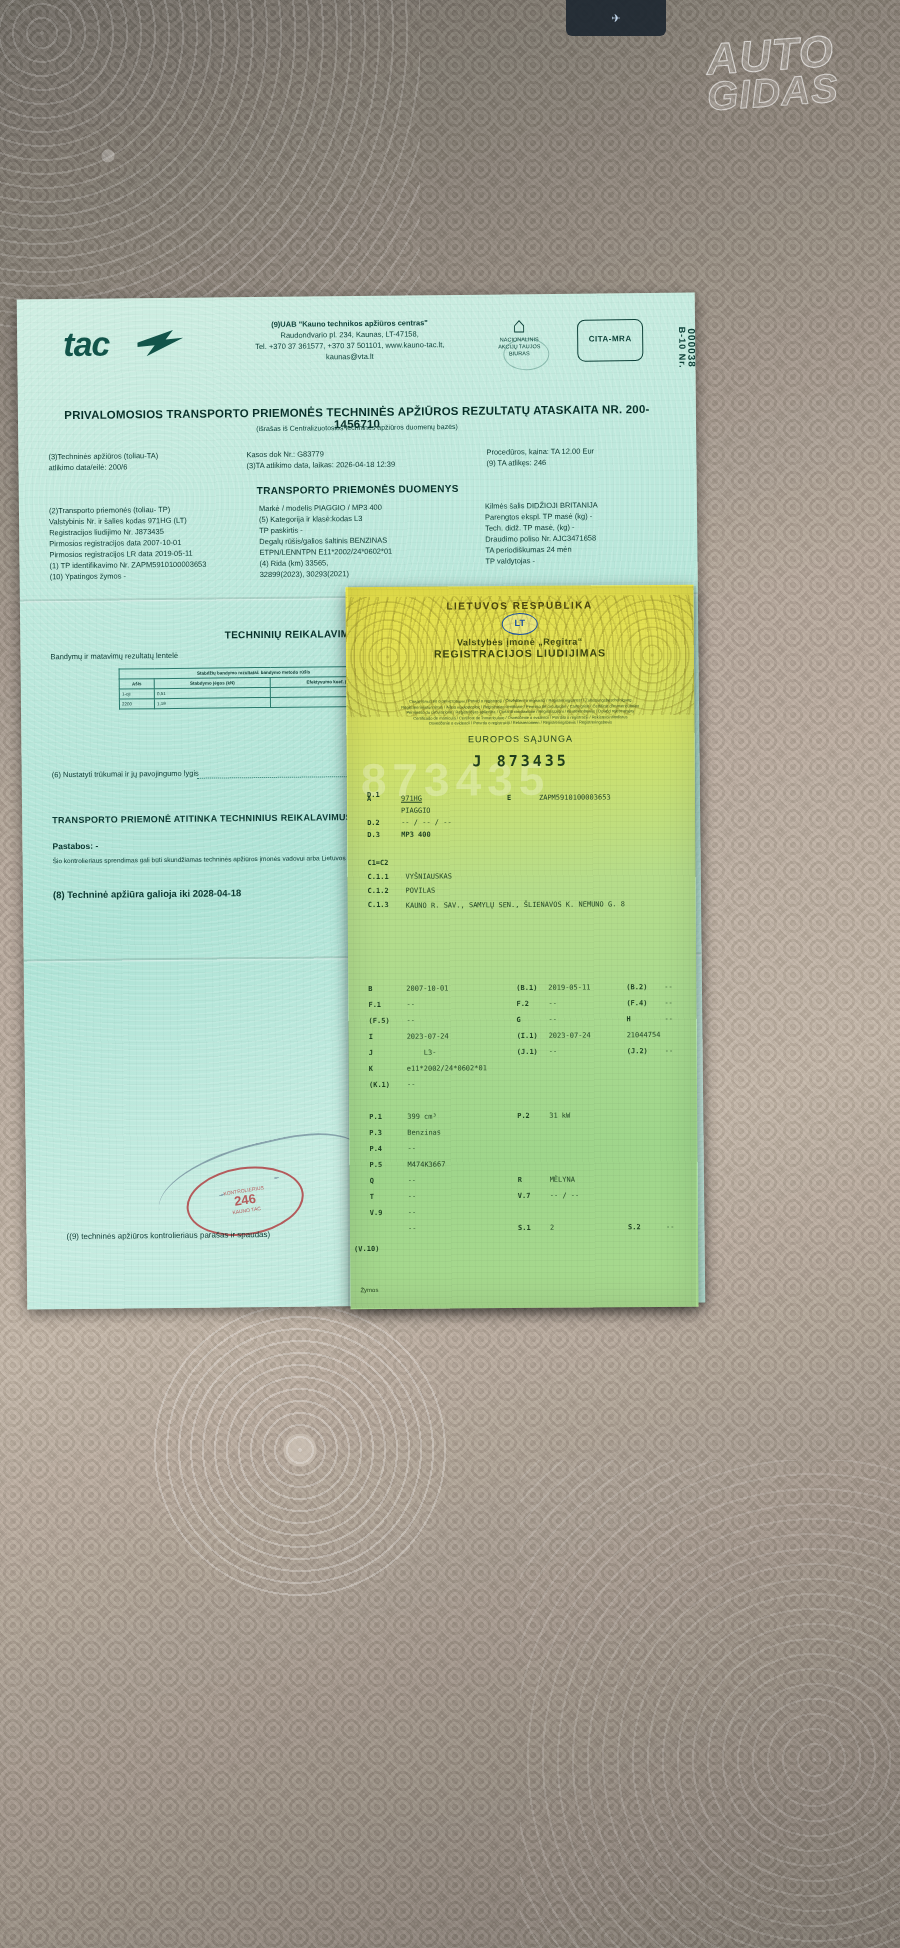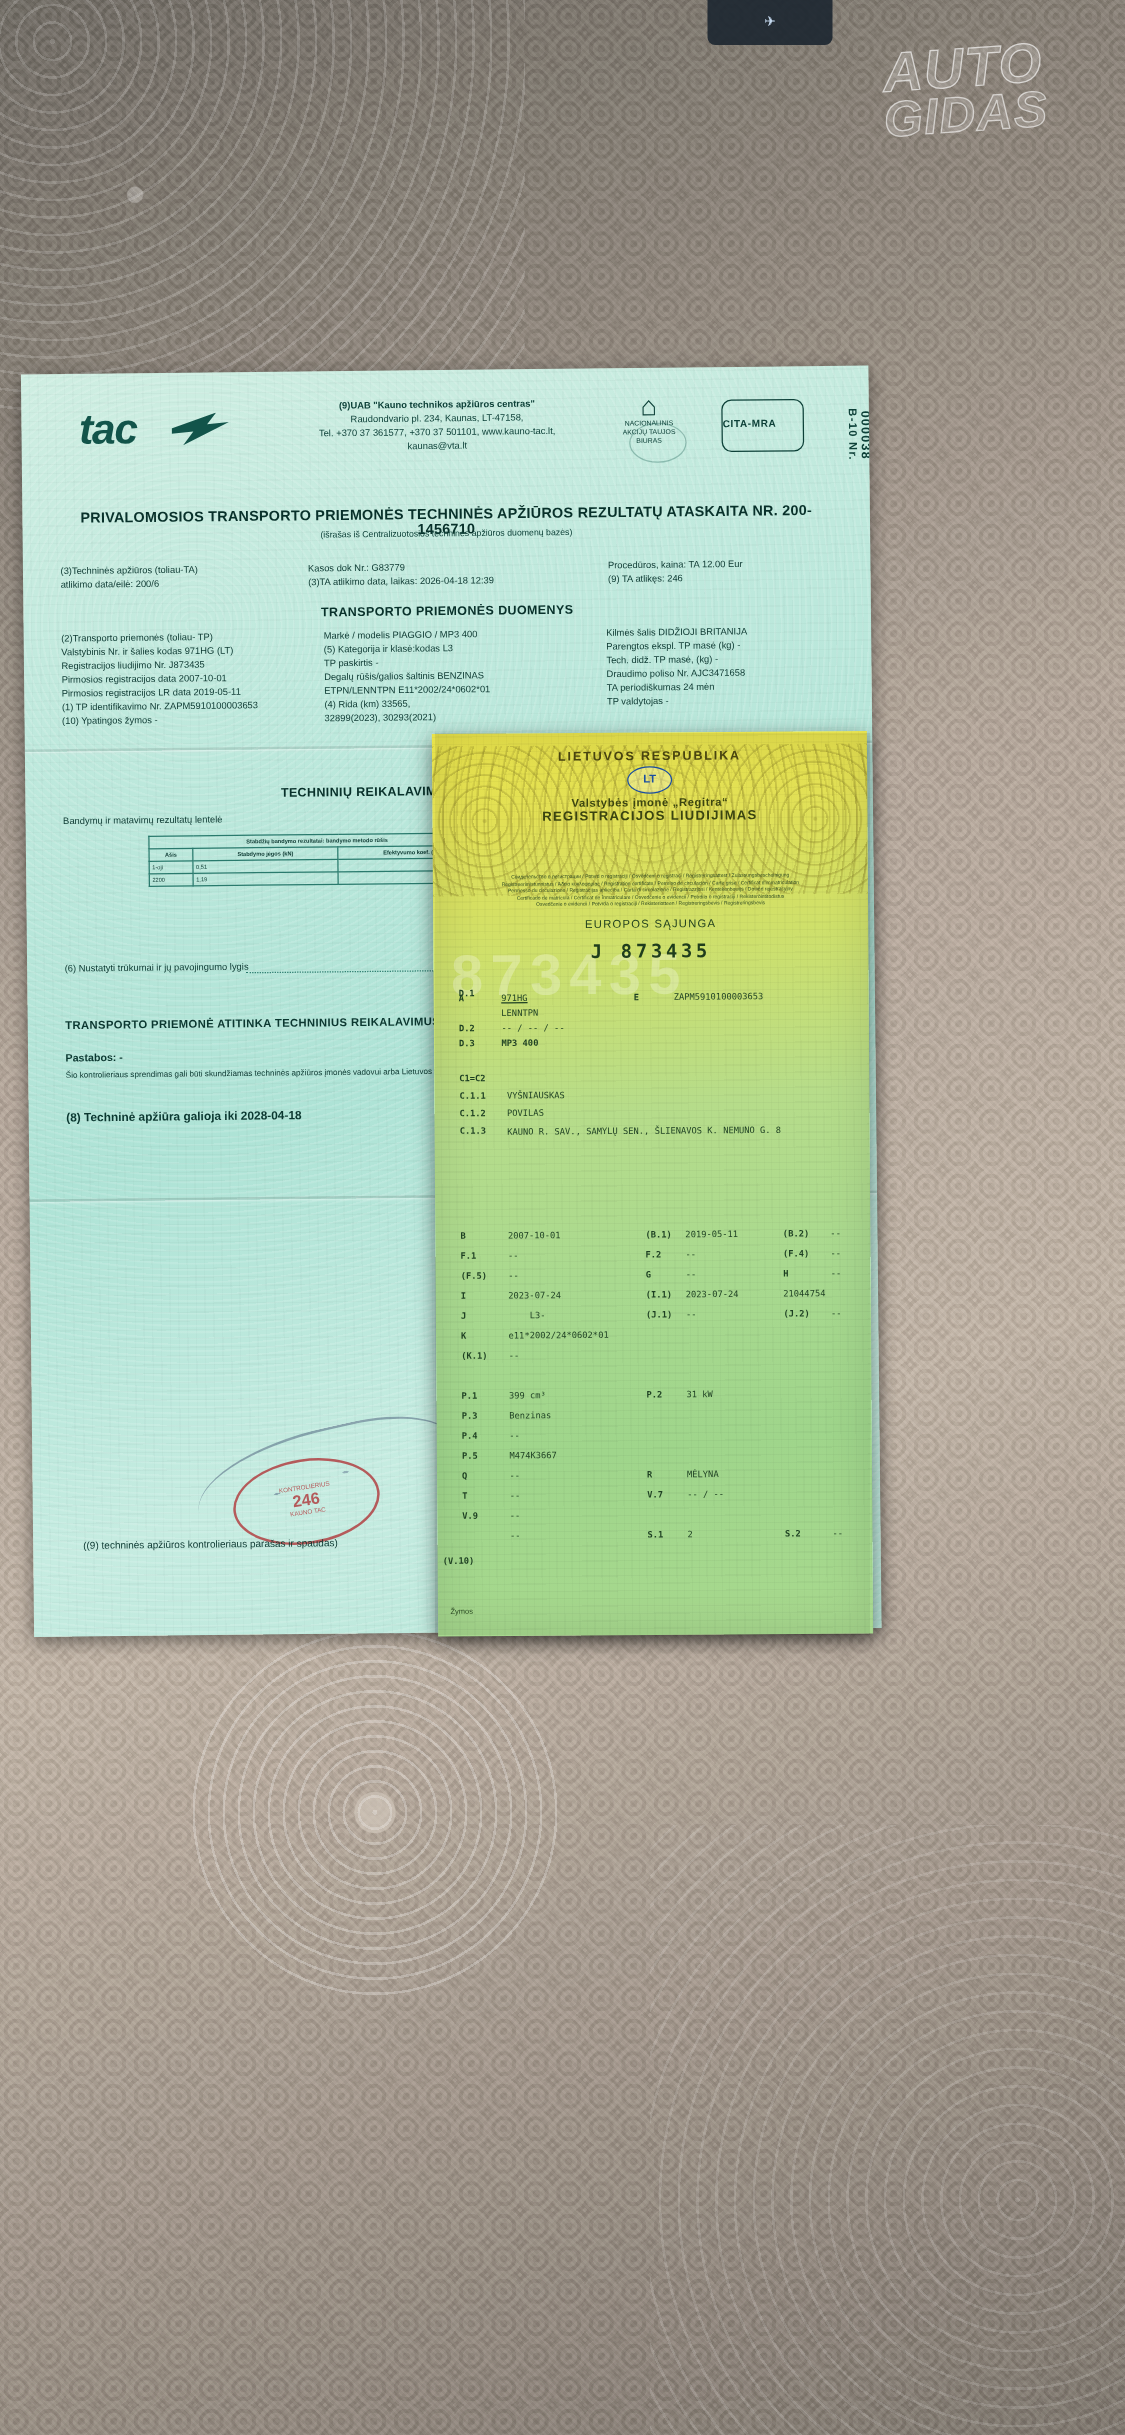--- a/index.html
+++ b/index.html
@@ -101,21 +101,21 @@
   .emblem{
     position:absolute;left:470px;top:20px;width:64px;height:56px;text-align:center;font-size:5.5px;line-height:7px;color:#0d4038;
   }
   .emblem .glyph{font-size:22px;line-height:22px;}
   .stamp-round{
     position:absolute;left:486px;top:44px;width:44px;height:30px;border:1px solid rgba(20,90,80,.6);border-radius:50%;
     opacity:.55;font-size:4.5px;color:#1d6b5f;line-height:30px;text-align:center;
   }
   .emblem2{
     position:absolute;left:560px;top:26px;width:64px;height:40px;border:1.5px solid #0d4038;border-radius:8px;
-    text-align:left;font-size:8px;font-weight:bold;color:#0d4038;line-height:38px;letter-spacing:.5px;
+    text-align:center;font-size:8px;font-weight:bold;color:#0d4038;line-height:38px;letter-spacing:.5px;
   }
   .side-code{
     position:absolute;right:8px;top:34px;width:14px;color:#0d4038;font-size:9px;font-weight:bold;
     writing-mode:vertical-rl;letter-spacing:1px;
   }
   .side-code2{
     position:absolute;right:-2px;top:36px;width:14px;color:#0d4038;font-size:10px;font-weight:bold;
     writing-mode:vertical-rl;letter-spacing:1px;
   }
 
@@ -374,21 +374,21 @@
   <div class="reg-eu">EUROPOS SĄJUNGA</div>
   <div class="reg-ghost">873435</div>
   <div class="reg-number">J  873435</div>
 
   <div class="rg b" style="left:20px;top:208px;">A</div>
   <div class="rg" style="left:54px;top:208px;text-decoration:underline;">971HG</div>
   <div class="rg b" style="left:160px;top:208px;">E</div>
   <div class="rg" style="left:192px;top:208px;">ZAPM5910100003653</div>
 
   <div class="rg b" style="left:20px;top:204px;">D.1</div>
-  <div class="rg" style="left:54px;top:220px;">LENNTPN</div>
+  <div class="rg" style="left:54px;top:220px;">PIAGGIO</div>
 
   <div class="rg b" style="left:20px;top:232px;">D.2</div>
   <div class="rg" style="left:54px;top:232px;">-- / -- / --</div>
 
   <div class="rg b" style="left:20px;top:244px;">D.3</div>
   <div class="rg" style="left:54px;top:244px;font-weight:bold;">MP3 400</div>
 
   <div class="rg b" style="left:20px;top:272px;">C1=C2</div>
   <div class="rg b" style="left:20px;top:286px;">C.1.1</div>
   <div class="rg" style="left:58px;top:286px;">VYŠNIAUSKAS</div>

